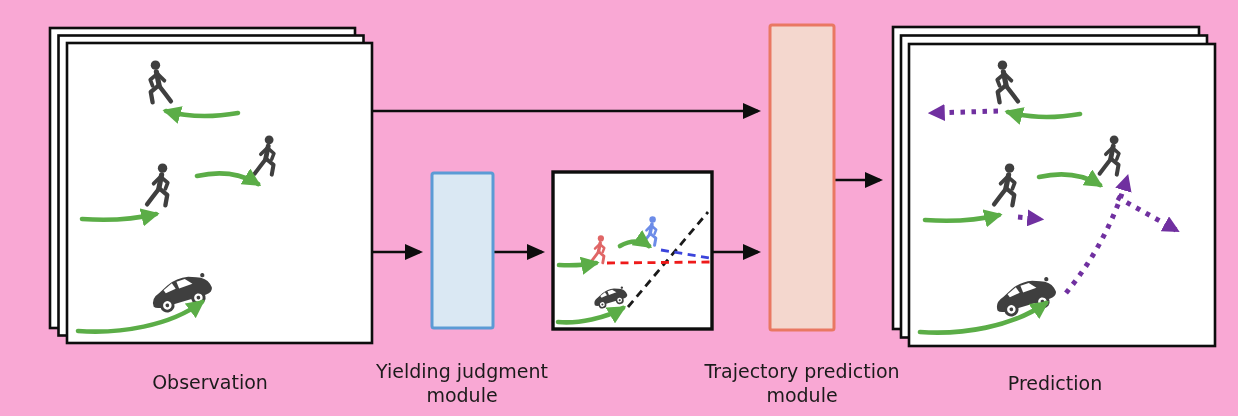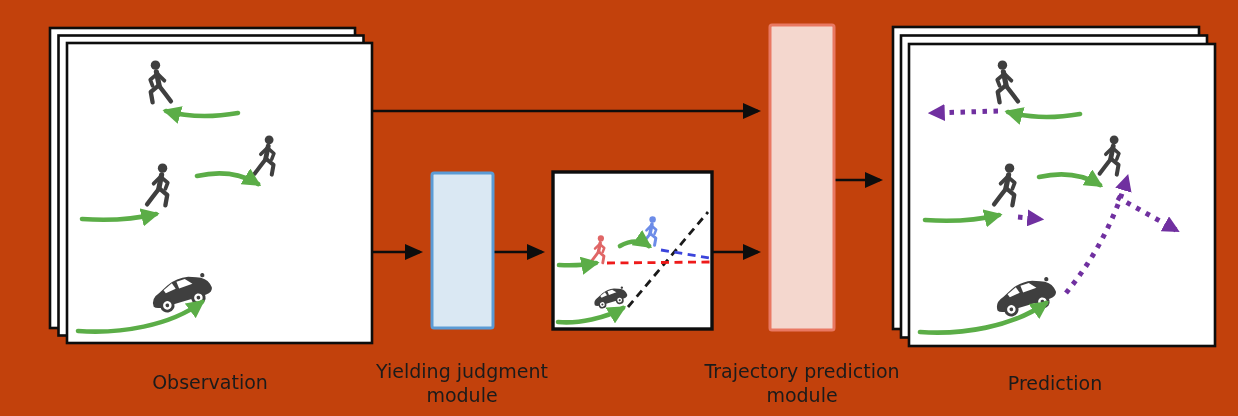--- a/index.html
+++ b/index.html
@@ -1,16 +1,16 @@
 <!DOCTYPE html>
 <html><head>
 <meta charset="utf-8">
 <style>
   html,body{margin:0;padding:0;background:#ffffff;}
-  .canvas{position:relative;width:1238px;height:416px;background:#c2410c;overflow:hidden;
+  .canvas{position:relative;width:1238px;height:416px;background:#f9a8d4;overflow:hidden;
           font-family:"DejaVu Sans","Liberation Sans",sans-serif;}
   svg{display:block;}
   .panel-rect{fill:#ffffff;stroke:#0d0d0d;stroke-width:2.6;}
   .module-yield{stroke:#5B9BD5;stroke-width:3;}
   .module-traj{stroke:#E97862;stroke-width:3;}
   .midbox{fill:#ffffff;stroke:#0d0d0d;stroke-width:3.4;}
   .flow{stroke:#0d0d0d;stroke-width:2.3;fill:none;}
   .traj{stroke:#5BAD47;stroke-width:4.6;fill:none;stroke-linecap:round;}
   .pred{stroke:#7030A0;stroke-width:5;fill:none;stroke-dasharray:4.5 6.5;stroke-linecap:butt;}
   .dashline{fill:none;stroke-width:2.8;stroke-dasharray:8 5.5;}

